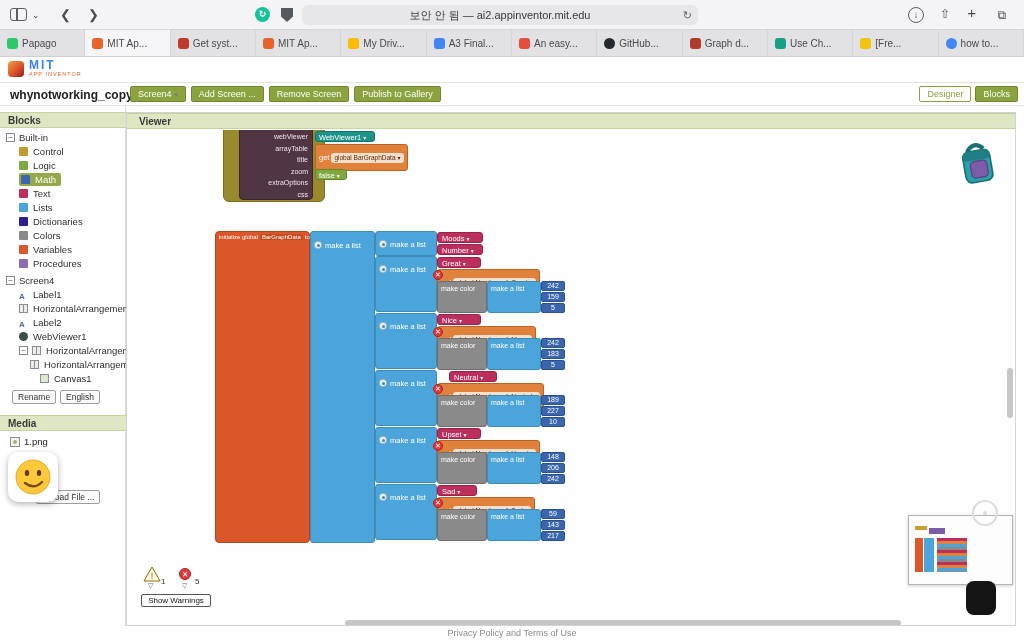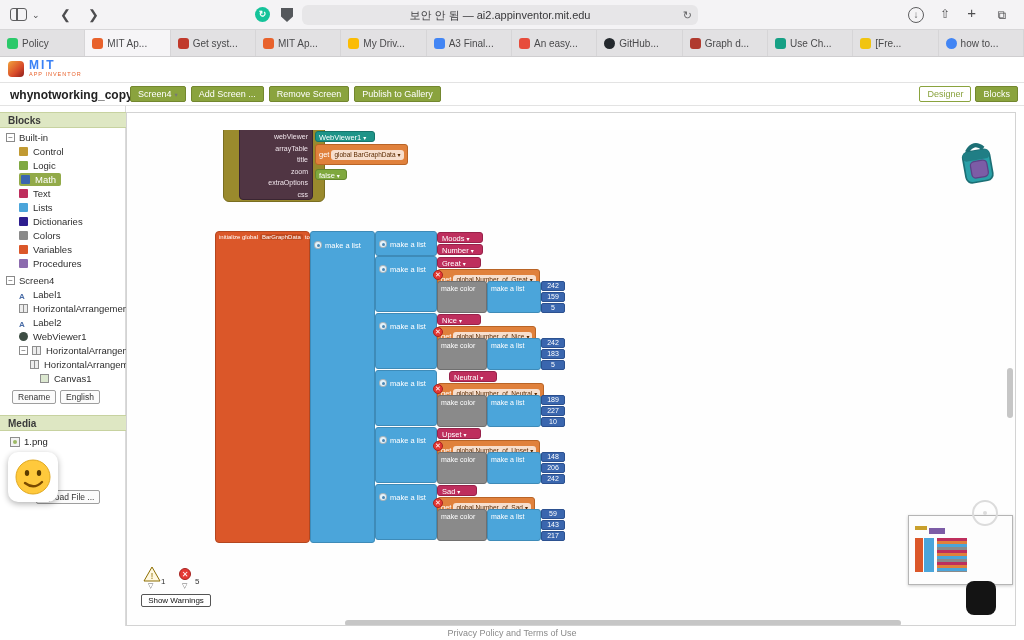--- a/index.html
+++ b/index.html
@@ -68,21 +68,21 @@
   #viewer-panel { position:absolute; left:126px; top:112px; width:890px; height:514px; border:1px solid #D3D3D3; background:#fff; overflow:hidden; }
   #canvas { position:absolute; left:0; top:17px; right:0; bottom:0; background:#FEFEFE; overflow:hidden; }
   .blocktext { color:#fff; font-size:7.5px; line-height:11px; white-space:nowrap; }
   .bcaret::after { content:"▾"; font-size:6px; margin-left:2px; }
   .pillfield { background:rgba(255,255,255,0.75); color:#5A2A00; border-radius:3px; padding:0 3px; font-size:6.5px; line-height:9px; display:inline-block; }
   .gear { display:inline-block; width:8px; height:8px; border-radius:50%; background:rgba(255,255,255,0.85); border:1px solid rgba(0,0,0,0.25); margin-right:3px; vertical-align:-1px; }
   .gear::before { content:""; display:block; width:3px; height:3px; background:#4A87B5; border-radius:50%; margin:2px auto; }
   .err-badge { position:absolute; left:-5px; top:0; width:10px; height:10px; border-radius:50%; background:#E53935; border:1px solid #A62421; color:#fff; font-size:7px; line-height:8px; text-align:center; z-index:3; }
   .err-badge::before { content:"✕"; }
   .num { width:24px; height:10px; background:#3A66AE; border:1px solid #2C5190; border-radius:2px; color:#fff; font-size:7px; line-height:8px; text-align:center; }
-  .getblk { display:flex; align-items:center; gap:2px; height:21px; background:#E0813C; border:1px solid #B96426; border-radius:3px; padding:0 3px; }
+  .getblk { display:flex; align-items:center; gap:2px; height:27px; background:#E0813C; border:1px solid #B96426; border-radius:3px; padding:0 3px; }
   .mkcolor { background:#8A8A8A; border:1px solid #6F6F6F; border-radius:3px; }
   .mklist { background:#4BA5DA; border:1px solid #3E8BB8; border-radius:3px; }
   .tblk { background:#BE2E5D; border:1px solid #97224A; border-radius:3px; text-align:left; padding:0 4px; }
   .row-abs { position:absolute; left:0; width:100%; height:57px; }
   .numcol { position:absolute; left:414px; top:25px; display:flex; flex-direction:column; gap:1px; }
 
   #hscroll { position:absolute; left:218px; top:490px; width:556px; height:6px; background:#C6C6C6; border-radius:3px; }
   #vscroll { position:absolute; left:880px; top:238px; width:6px; height:50px; background:#C6C6C6; border-radius:3px; }
   #minimap { position:absolute; left:781px; top:385px; width:105px; height:70px; background:#FDFDFD; border:1px solid #B5B5B5; box-shadow:0 1px 3px rgba(0,0,0,0.2); }
   .mini { position:absolute; }
@@ -113,21 +113,21 @@
   </div>
   <span class="abs circ-icon" style="right:100px;">↓</span>
   <span class="tb-icon share-g" style="right:74px; top:5px;">⇧</span>
   <span class="tb-icon" style="right:48px; font-size:15px; top:4px;">+</span>
   <span class="tb-icon" style="right:18px; font-size:12px;">⧉</span>
 </div>
 
 <div id="tabstrip">
   <div class="tab">
       <span class="fav" style="background: rgb(43, 201, 106);"></span>
-      <span class="tab-label">Policy</span>
+      <span class="tab-label">Papago</span>
     </div>
   <div class="tab active">
       <span class="fav" style="background: rgb(232, 98, 44);"></span>
       <span class="tab-label">MIT Ap...</span>
     </div>
   <div class="tab">
       <span class="fav" style="background: rgb(192, 57, 43);"></span>
       <span class="tab-label">Get syst...</span>
     </div>
   <div class="tab">
@@ -275,20 +275,21 @@
   <span class="btn-plain abs" style="left:60px; top:284px;">English</span>
   <div class="panel-head abs" style="top:309px; left:0; width:126px;">Media</div>
   <div class="abs" style="left:10px; top:330px; display:flex; align-items:center; font-size:9.5px;">
     <span id="media-file-icon"></span>
     <span>1.png</span>
   </div>
   <span class="btn-plain abs" style="left:36px; top:384px;">Upload File ...</span>
 </div>
 
 <div id="viewer-panel">
+  <div class="panel-head" style="padding-left:12px;">Viewer</div>
   <div id="canvas">
 
     <div class="abs" style="left:96px; top:-10px; width:102px; height:82px; background:#9A8A2D; border:1px solid #7A6E20; border-radius:6px;"></div>
     <div class="abs" style="left:112px; top:-10px; width:74px; height:80px; background:#503543; border:1px solid #3A2531; border-radius:4px;">
       <div style="position:absolute; right:4px; top:10px; text-align:right; color:#EFE3EA; font-size:7px; line-height:11.5px;">
         <div>webViewer</div>
         <div>arrayTable</div>
         <div>title</div>
         <div>zoom</div>
         <div>extraOptions</div>

